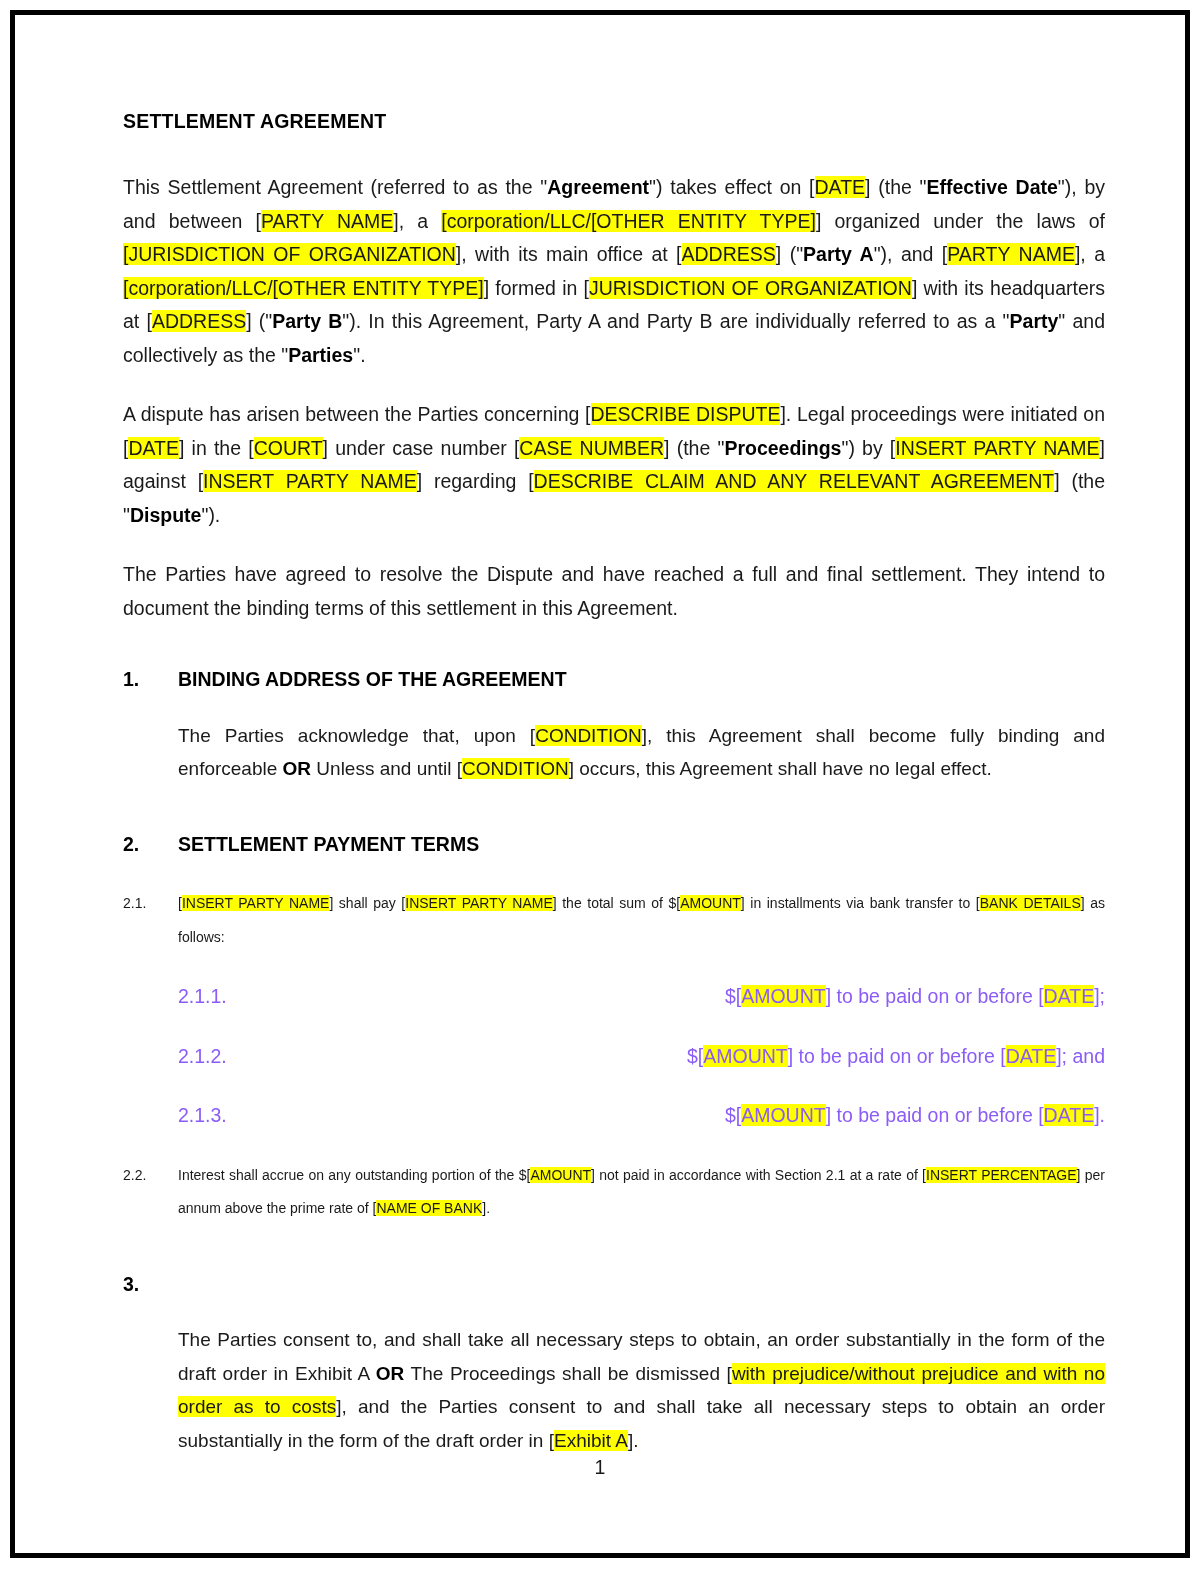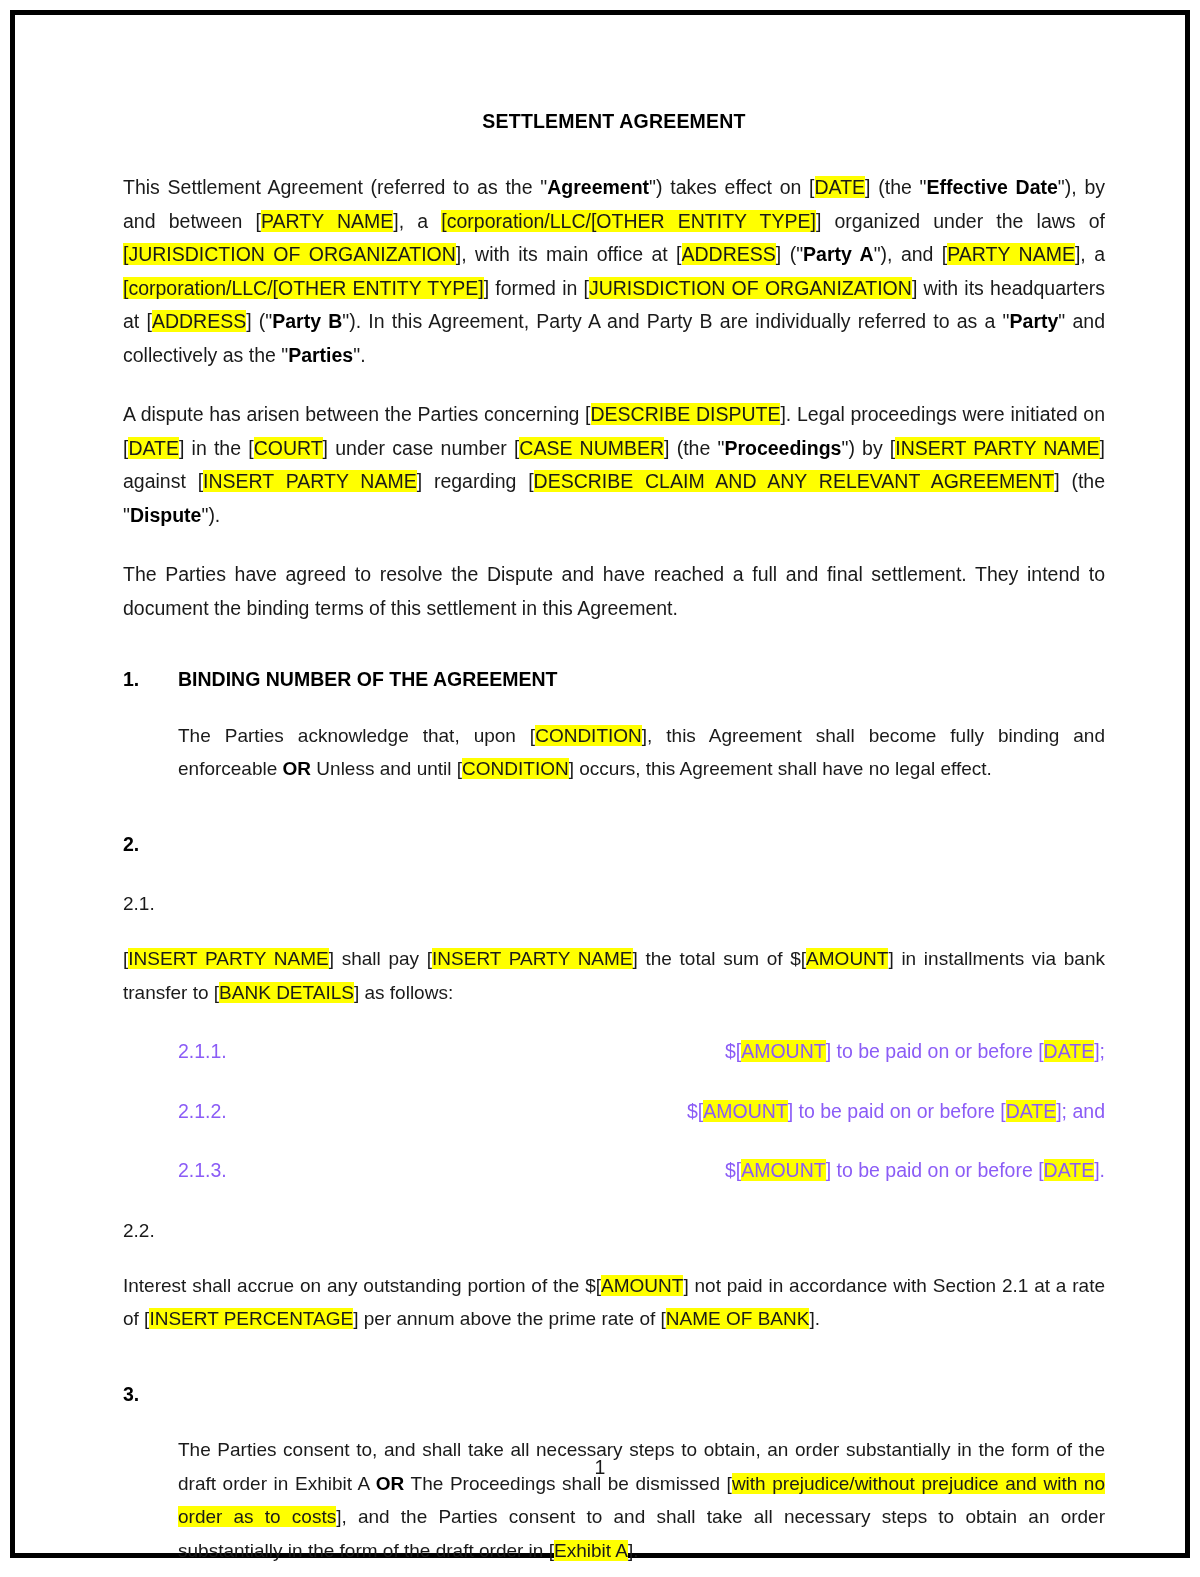--- a/index.html
+++ b/index.html
@@ -30,21 +30,20 @@
     left: 0;
     top: 0;
     right: 0;
     bottom: 0;
     background: #ffffff;
     padding: 95px 80px 0 108px;
     box-sizing: border-box;
   }
 
   .doc-title {
-    text-align: center;
     font-weight: bold;
     font-size: 19.5px;
     letter-spacing: 0.2px;
     color: #000000;
     margin: 0 0 38px 0;
   }
 
   p.body-para {
     margin: 0 0 26px 0;
     font-size: 19.5px;
@@ -78,24 +77,23 @@
     font-size: 19px;
     line-height: 33.5px;
     text-align: justify;
     color: #1a1a1a;
   }
 
   
   .clause {
     display: flex;
     margin: 26px 0 0 0;
-    font-size: 19px;
-    line-height: 33.5px;
-    color: #1a1a1a;
-    flex-direction: column;
+    font-size: 14px;
+    line-height: 33.5px;
+    color: #1a1a1a;
   }
   .clause .num {
     width: 55px;
     flex: 0 0 55px;
   }
   .clause .txt {
     flex: 1 1 auto;
     text-align: justify;
   }
 
@@ -145,29 +143,30 @@
     <div class="doc-title">SETTLEMENT AGREEMENT</div>
 
     <p class="body-para"><span>This Settlement Agreement (referred to as the "</span><span class="b">Agreement</span><span>") takes effect on [</span><span class="hl">DATE</span><span>] (the "</span><span class="b">Effective Date</span><span>"), by and between [</span><span class="hl">PARTY NAME</span><span>], a </span><span class="hl">[corporation/LLC/[OTHER ENTITY TYPE]</span><span>] organized under the laws of </span><span class="hl">[JURISDICTION OF ORGANIZATION</span><span>], with its main office at [</span><span class="hl">ADDRESS</span><span>] ("</span><span class="b">Party A</span><span>"), and [</span><span class="hl">PARTY NAME</span><span>], a </span><span class="hl">[corporation/LLC/[OTHER ENTITY TYPE]</span><span>] formed in [</span><span class="hl">JURISDICTION OF ORGANIZATION</span><span>] with its headquarters at [</span><span class="hl">ADDRESS</span><span>] ("</span><span class="b">Party B</span><span>"). In this Agreement, Party A and Party B are individually referred to as a "</span><span class="b">Party</span><span>" and collectively as the "</span><span class="b">Parties</span><span>".</span></p>
 
     <p class="body-para"><span>A dispute has arisen between the Parties concerning [</span><span class="hl">DESCRIBE DISPUTE</span><span>]. Legal proceedings were initiated on [</span><span class="hl">DATE</span><span>] in the [</span><span class="hl">COURT</span><span>] under case number [</span><span class="hl">CASE NUMBER</span><span>] (the "</span><span class="b">Proceedings</span><span>") by [</span><span class="hl">INSERT PARTY NAME</span><span>] against [</span><span class="hl">INSERT PARTY NAME</span><span>] regarding [</span><span class="hl">DESCRIBE CLAIM AND ANY RELEVANT AGREEMENT</span><span>] (the "</span><span class="b">Dispute</span><span>").</span></p>
 
     <p class="body-para"><span>The Parties have agreed to resolve the Dispute and have reached a full and final settlement. They intend to document the binding terms of this settlement in this Agreement.</span></p>
 
     <div class="section-head">
       <span class="num">1.</span>
-      <span class="title">BINDING NUMBER OF THE AGREEMENT</span>
+      <span class="title">BINDING ADDRESS OF THE AGREEMENT</span>
     </div>
 
     <div class="section-body"><span>The Parties acknowledge that, upon [</span><span class="hl">CONDITION</span><span>], this Agreement shall become fully binding and enforceable </span><span class="b">OR</span><span> Unless and until [</span><span class="hl">CONDITION</span><span>] occurs, this Agreement shall have no legal effect.</span></div>
 
     <div class="spacer-lg"></div>
 
     <div class="section-head">
       <span class="num">2.</span>
+      <span class="title">SETTLEMENT PAYMENT TERMS</span>
     </div>
 
     <div class="clause">
       <span class="num">2.1.</span>
       <span class="txt"><span>[</span><span class="hl">INSERT PARTY NAME</span><span>] shall pay [</span><span class="hl">INSERT PARTY NAME</span><span>] the total sum of $[</span><span class="hl">AMOUNT</span><span>] in installments via bank transfer to [</span><span class="hl">BANK DETAILS</span><span>] as follows:</span></span>
     </div>
 
     <div class="subclause">
       <span class="num">2.1.1.</span>
       <span class="txt"><span>$[</span><span class="hl">AMOUNT</span><span>] to be paid on or before [</span><span class="hl">DATE</span><span>];</span></span>

